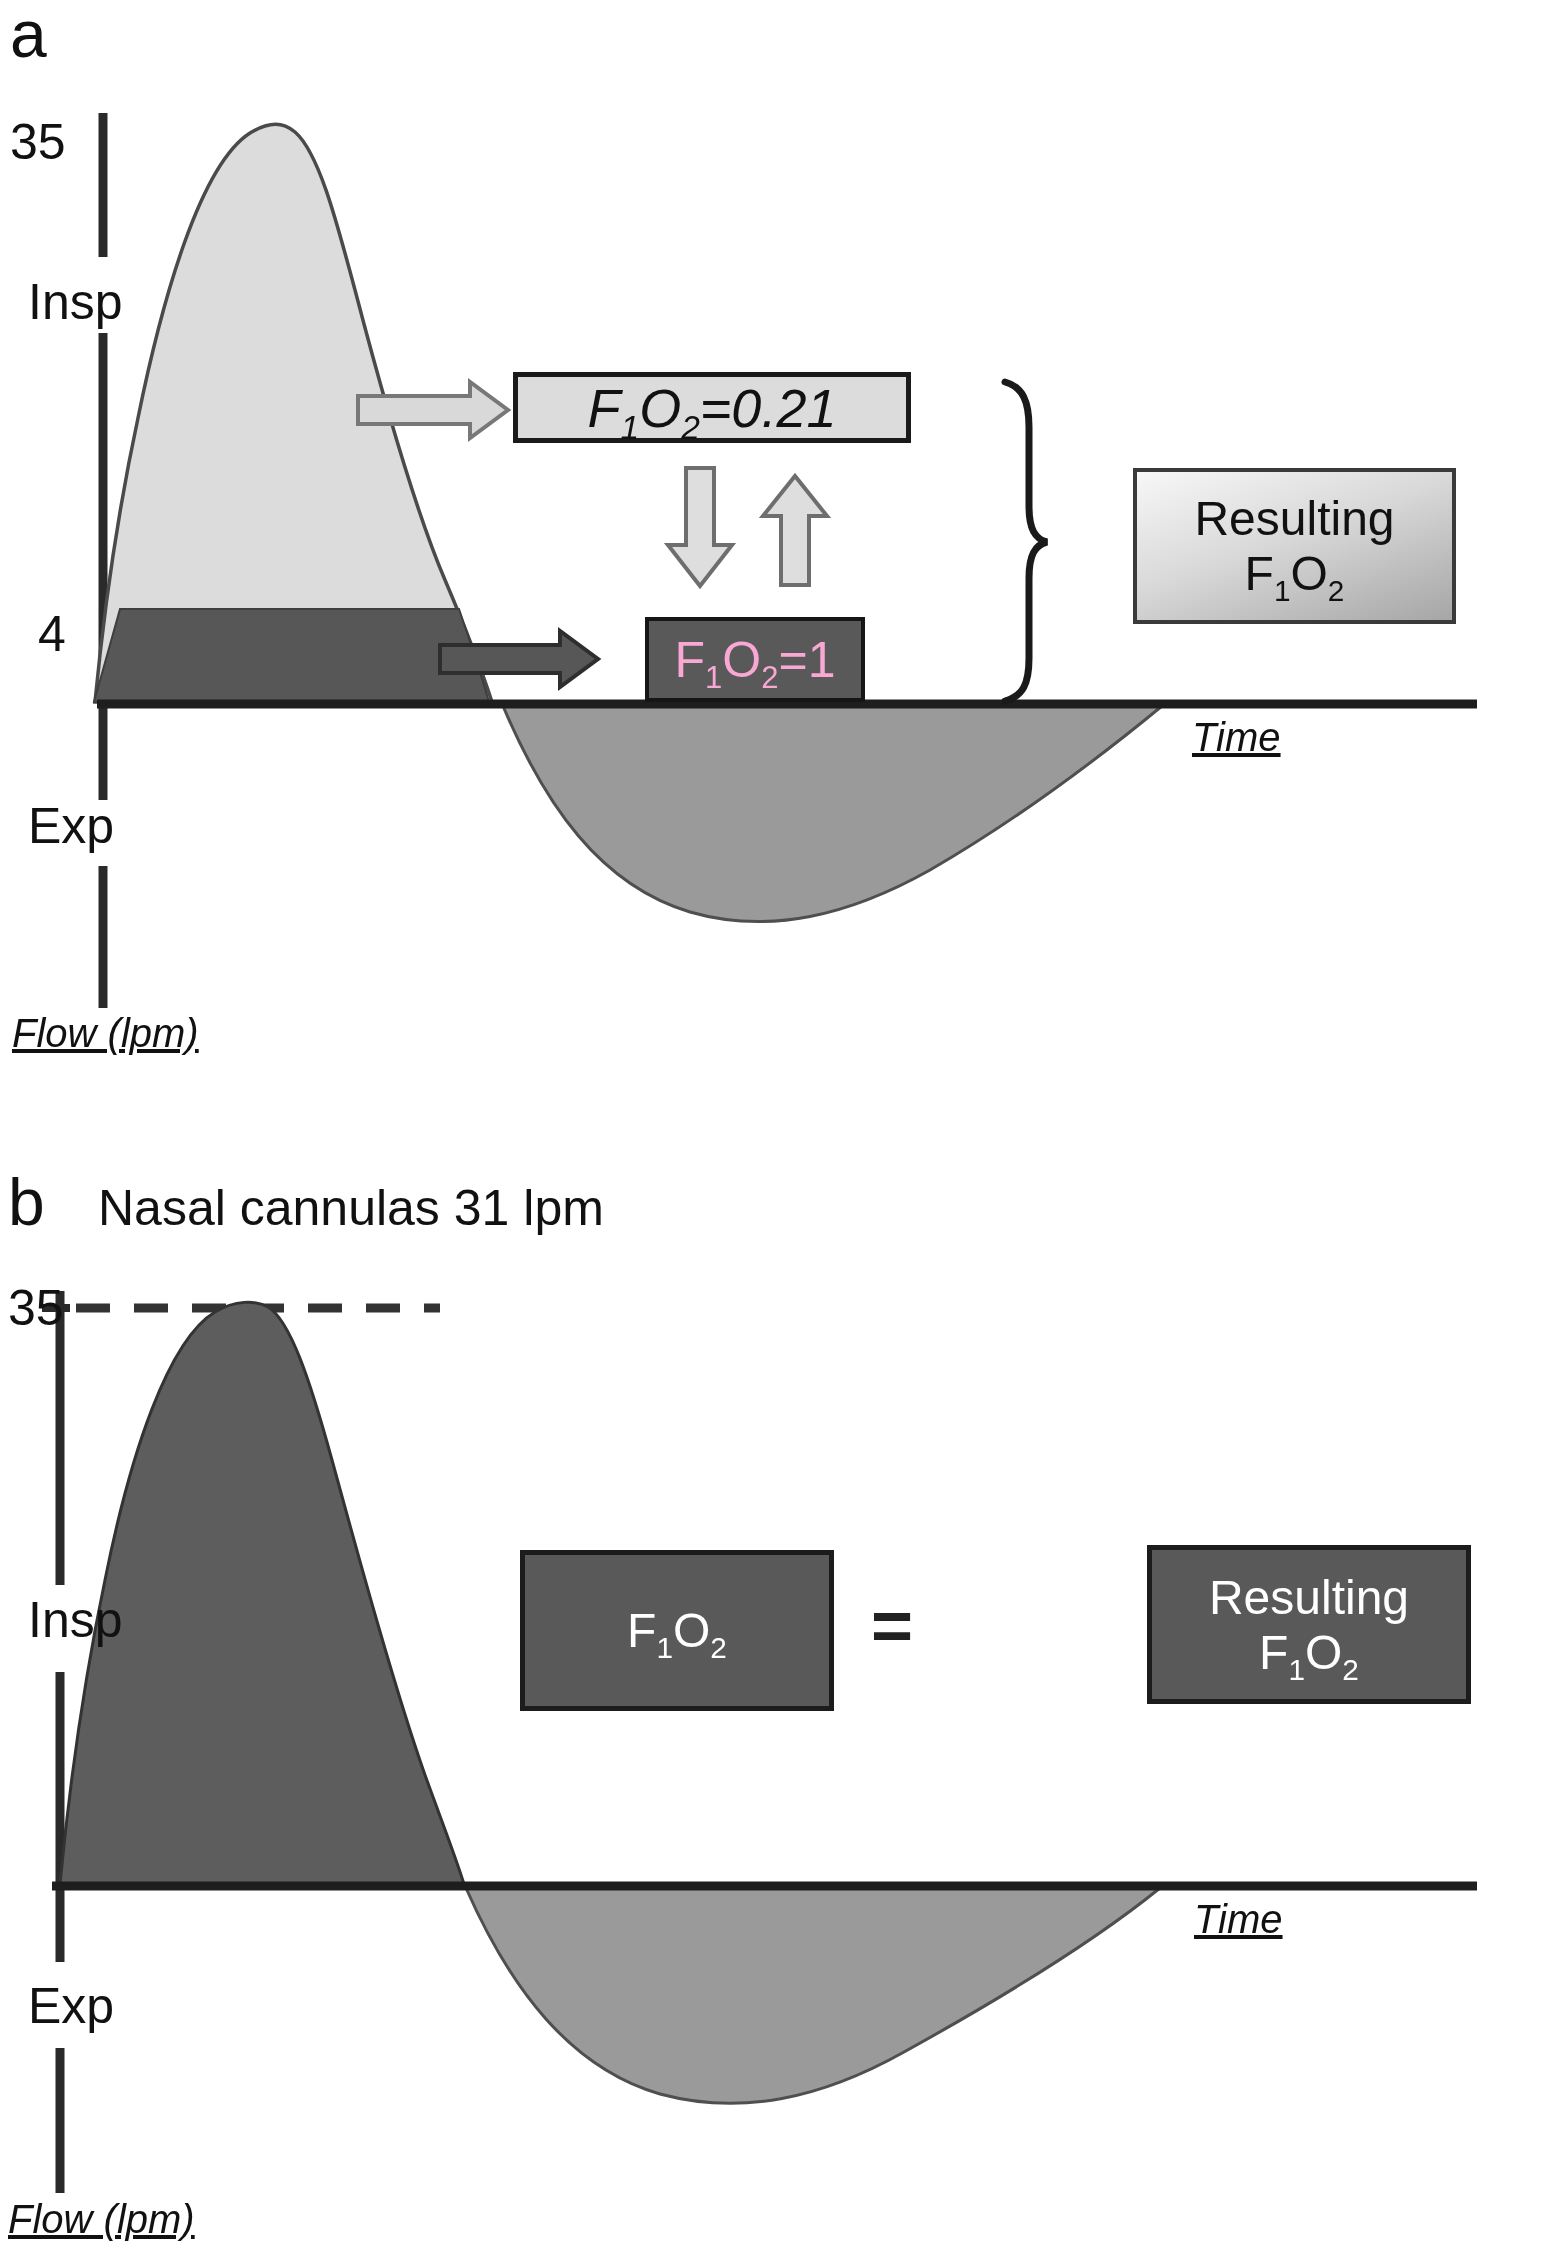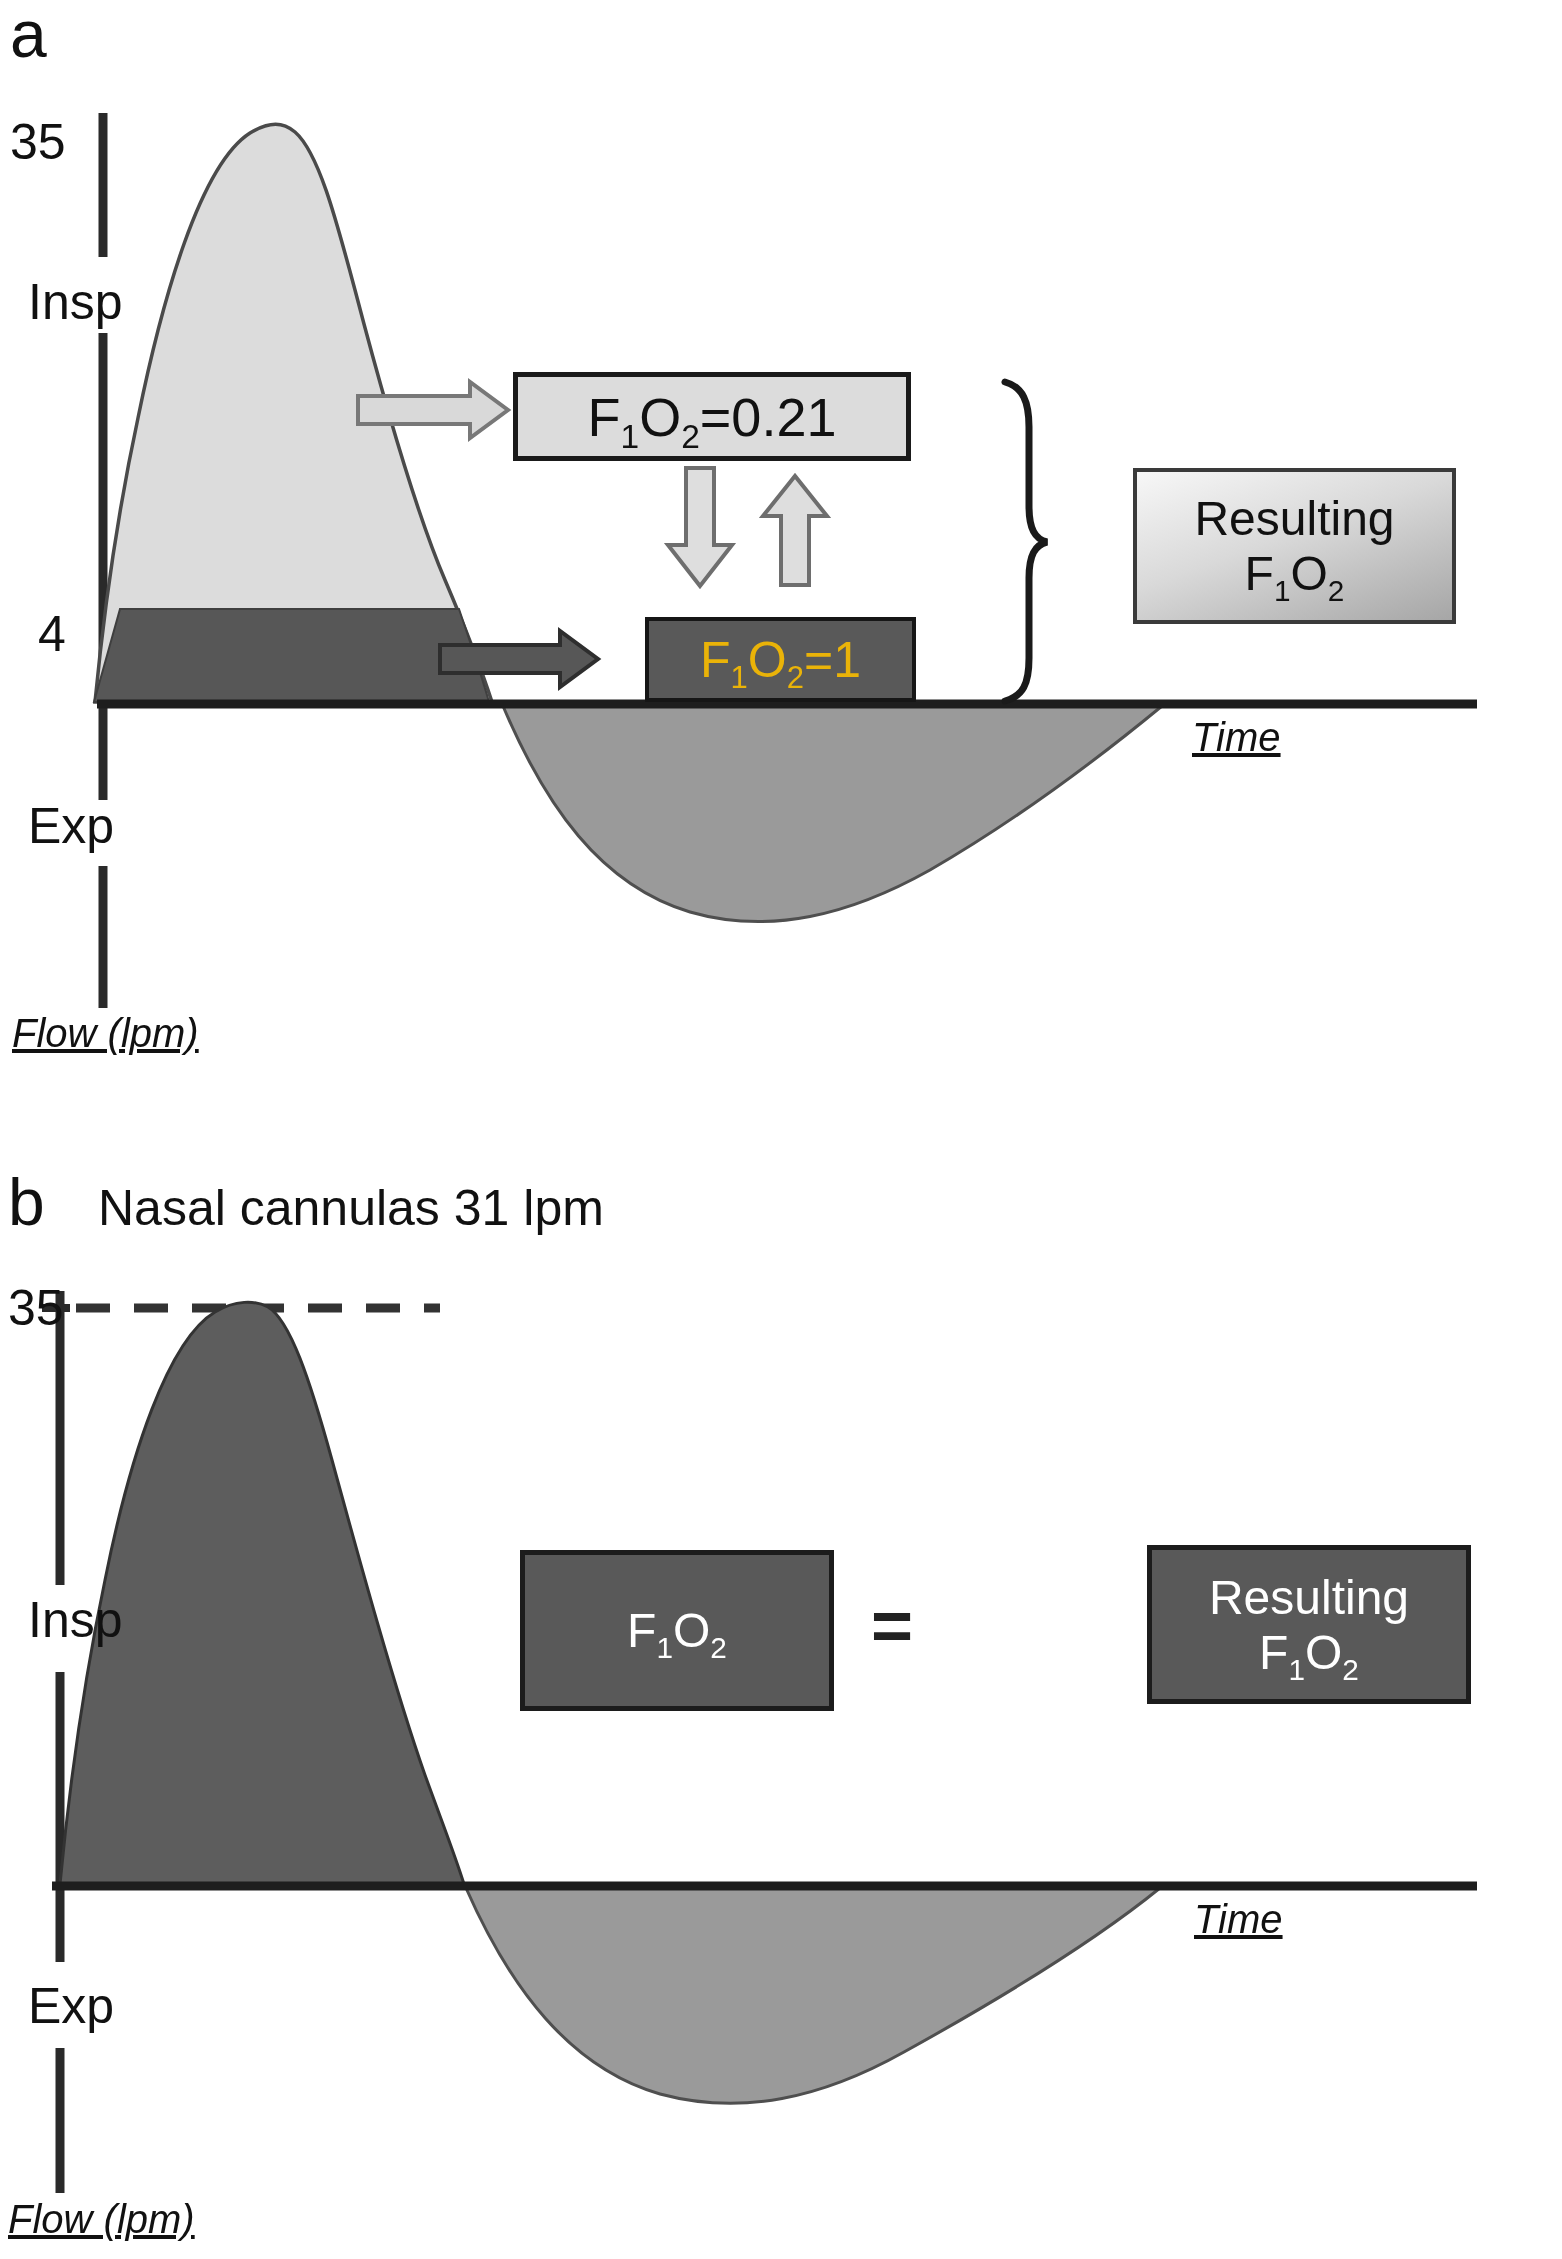--- a/index.html
+++ b/index.html
@@ -14,24 +14,24 @@
   svg.layer { position:absolute; left:0; top:0; width:1562px; height:2259px; }
   .txt { position:absolute; white-space:nowrap; line-height:1.05; }
   .panel-letter { font-size:66px; }
   .panel-title  { font-size:50px; }
   .axis-lab     { font-size:50px; }
   .ital         { font-style:italic; font-size:40px;text-decoration:underline; }
   sub { font-size:0.62em; line-height:0; }
 
   .box { position:absolute; box-sizing:border-box; display:flex; flex-direction:column;
          align-items:center; justify-content:center; text-align:center; }
-  .box-roomair   { left:513px; top:372px; width:398px; height:89px;
-                   background:#dcdcdc; border:5px solid #1a1a1a; font-size:54px; }
-  .box-oxygen    { left:645px; top:617px; width:271px; height:85px;
-                   background:#595959; border:4px solid #161616; color:#eab308; font-size:50px; }
+  .box-roomair   { left:513px; top:372px; width:398px; height:71px;
+                   background:#dcdcdc; border:5px solid #1a1a1a; font-size:54px;font-style:italic; }
+  .box-oxygen    { left:645px; top:617px; width:220px; height:85px;
+                   background:#595959; border:4px solid #161616; color:#f9a8d4; font-size:50px; }
   .box-resulting-a { left:1133px; top:468px; width:323px; height:156px;
                    background:linear-gradient(160deg,#f7f7f7 0%,#d9d9d9 45%,#a6a6a6 100%);
                    border:4px solid #3a3a3a; font-size:48px; color:#111; }
   .box-administered { left:520px; top:1550px; width:314px; height:161px;
                    background:#595959; border:5px solid #1c1c1c; color:#fff; font-size:48px; }
   .box-resulting-b { left:1147px; top:1545px; width:324px; height:159px;
                    background:#595959; border:5px solid #1c1c1c; color:#fff; font-size:48px; }
   .equals { position:absolute; left:852px; top:1584px; width:80px; text-align:center;
             font-size:72px; font-weight:bold; color:#222; }
 </style>

